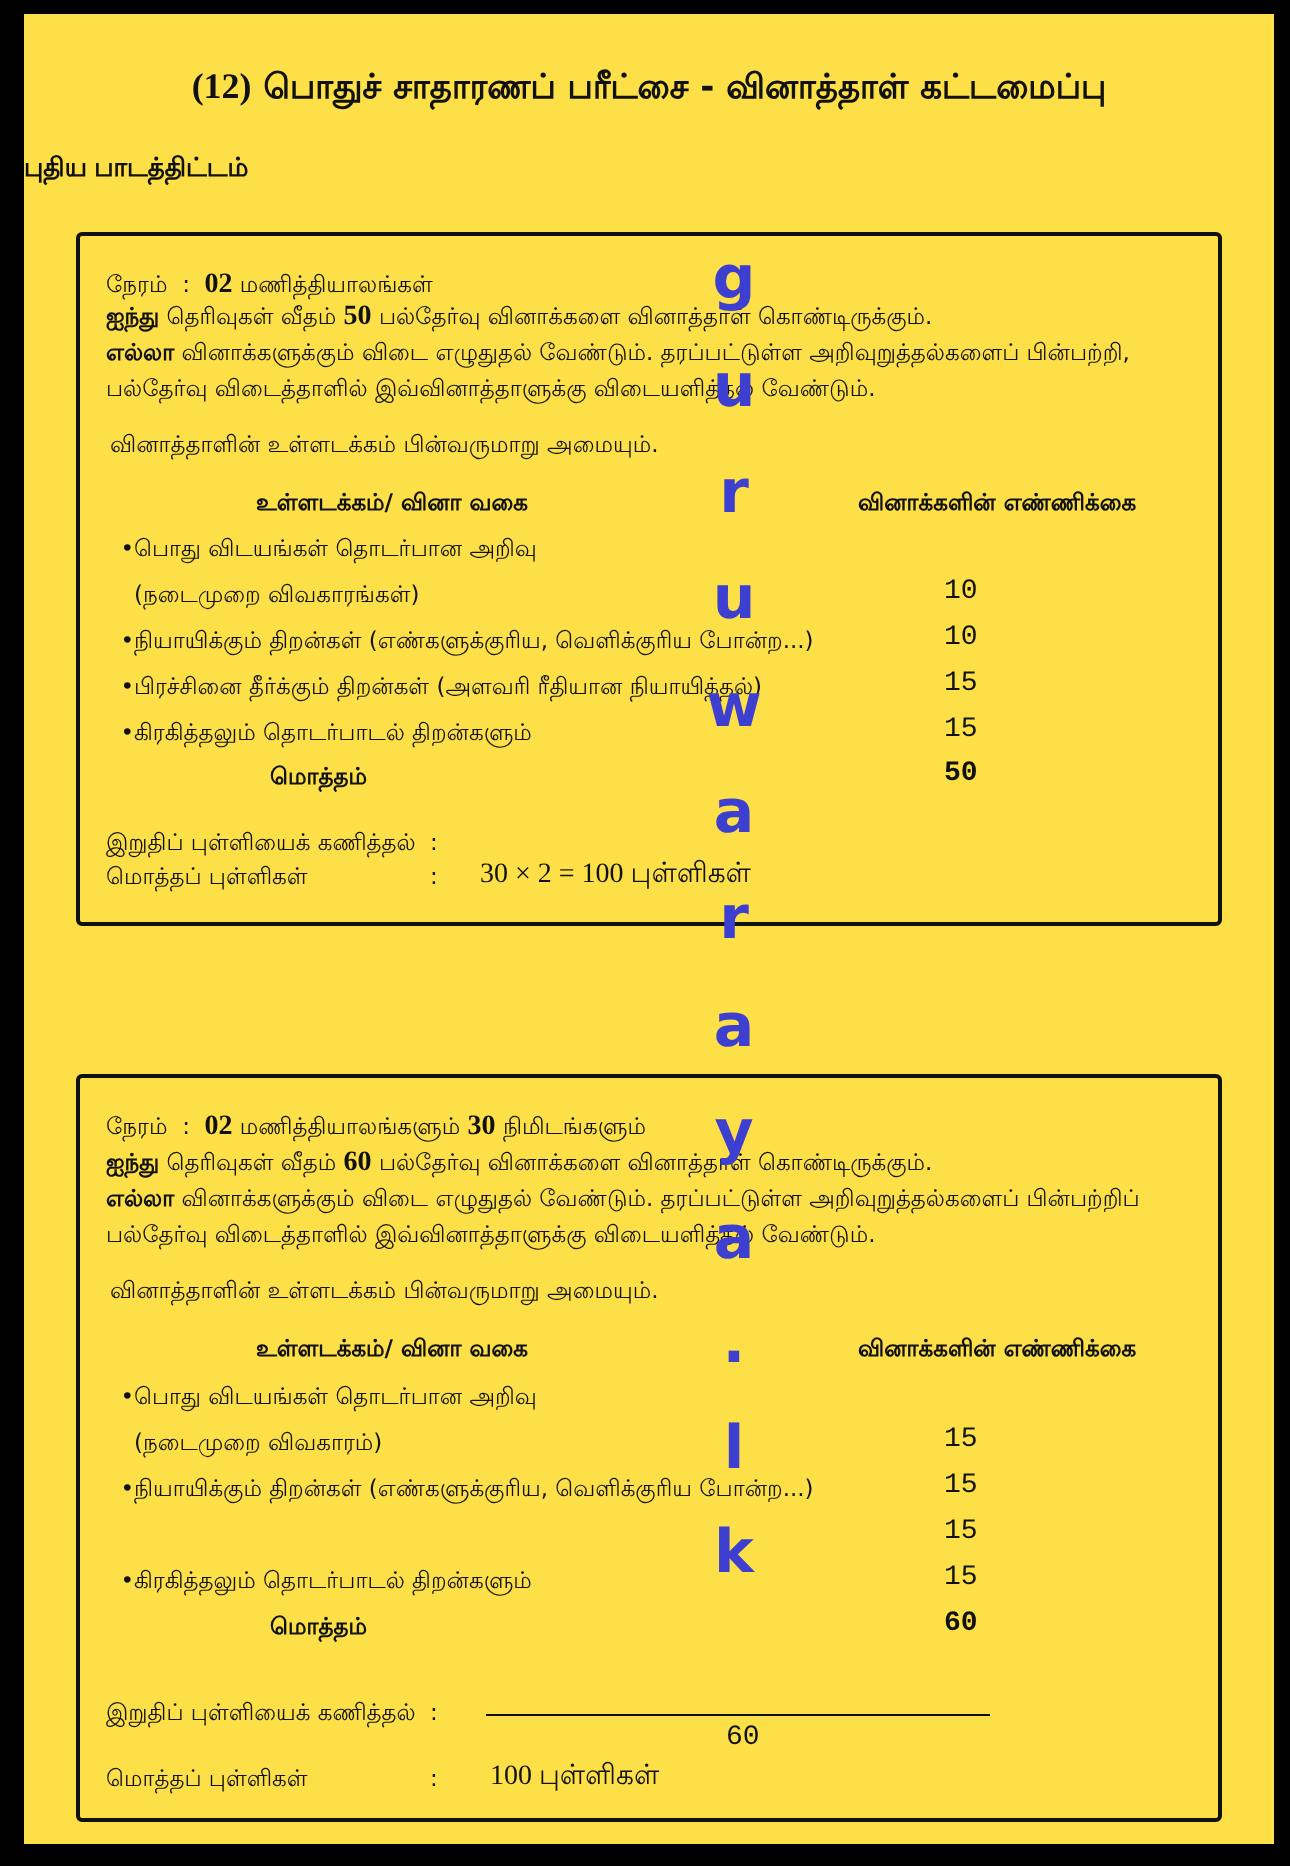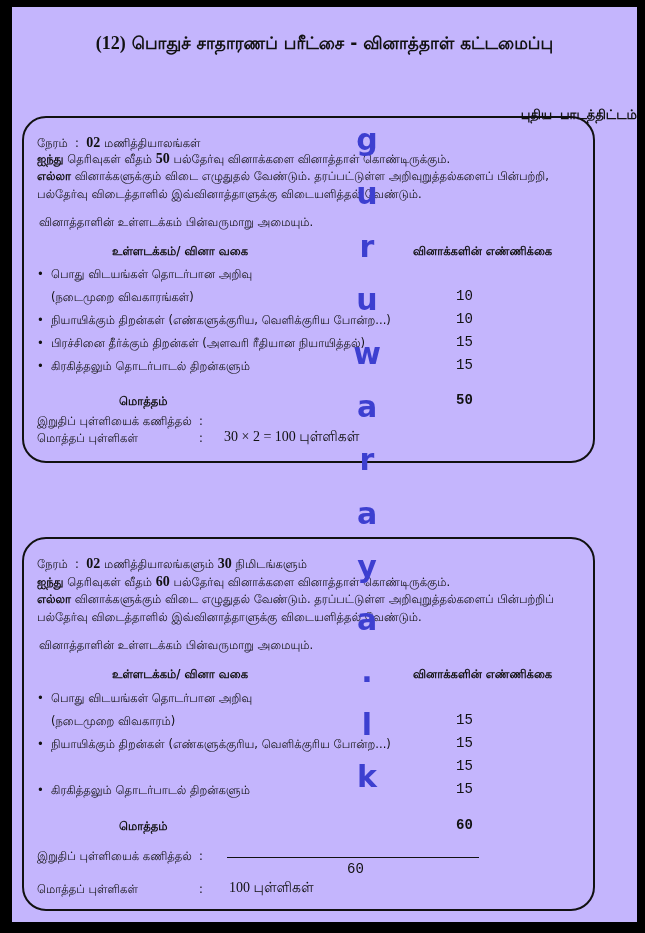--- a/index.html
+++ b/index.html
@@ -1,39 +1,40 @@
 <!DOCTYPE html>
 <html><head>
 <meta charset="utf-8">
 <style>
   html, body { margin: 0; padding: 0; }
   body {
     width: 645px; height: 933px; background: #000; position: relative; overflow: hidden;
     font-family: "Liberation Serif", serif; color: #111;
   }
   .page {
-    position: absolute; left: 12px; top: 7px; width: 625px; height: 915px; background: #c4b5fd;
+    position: absolute; left: 12px; top: 7px; width: 625px; height: 915px; background: #fde047;
   }
   .title {
     position: absolute; left: 0; width: 100%; top: 26px; text-align: center;
     font-size: 17px; font-weight: bold; font-family: "DejaVu Sans", sans-serif;
   }
   .title .num { font-family: "Liberation Serif", serif; font-size: 18px; }
   .subtitle {
-    position: absolute; left: 0; width: 100%; text-align: right;
-    font-size: 13px; font-weight: bold; font-family: Liberation Mono, monospace; margin-top: 32px;
+    position: absolute; left: 0; width: 100%; text-align: left;
+    font-size: 13px; font-weight: bold; font-family: Liberation Sans, sans-serif;
   }
   .box {
-    position: absolute; left: 10px; width: 573px; border: 2px solid #111; border-radius: 24px;
+    position: absolute; left: 26px; width: 573px; border: 2px solid #111; border-radius: 3px;
     box-sizing: border-box;
+    text-align: right;
   }
   .line {
     position: absolute; font-size: 11.5px; font-family: "DejaVu Sans", sans-serif; white-space: nowrap;
   }
-  .bold { font-weight: bold; margin-top: 13px; }
+  .bold { font-weight: bold; }
   .num-serif { font-family: "Liberation Serif", serif; font-weight: bold; font-size: 14px; }
   .hdr { font-weight: bold; font-size: 11.5px; }
   .bullet::before { content: "\2022"; display: inline-block; width: 14px; }
   .count { position: absolute; font-family: Liberation Mono, monospace; font-size: 14px; }
   .count.bold { font-weight: bold; }
   .plain-serif { font-family: "Liberation Serif", serif; font-size: 14px; }
   .frac-line { position: absolute; height: 1px; background: #111; }
   .wm {
     position: absolute; left: 340px; font-family: "DejaVu Sans", sans-serif;
     font-weight: bold; font-size: 30px; color: #3d3fd0; line-height: 1; text-align: center; width: 30px;

